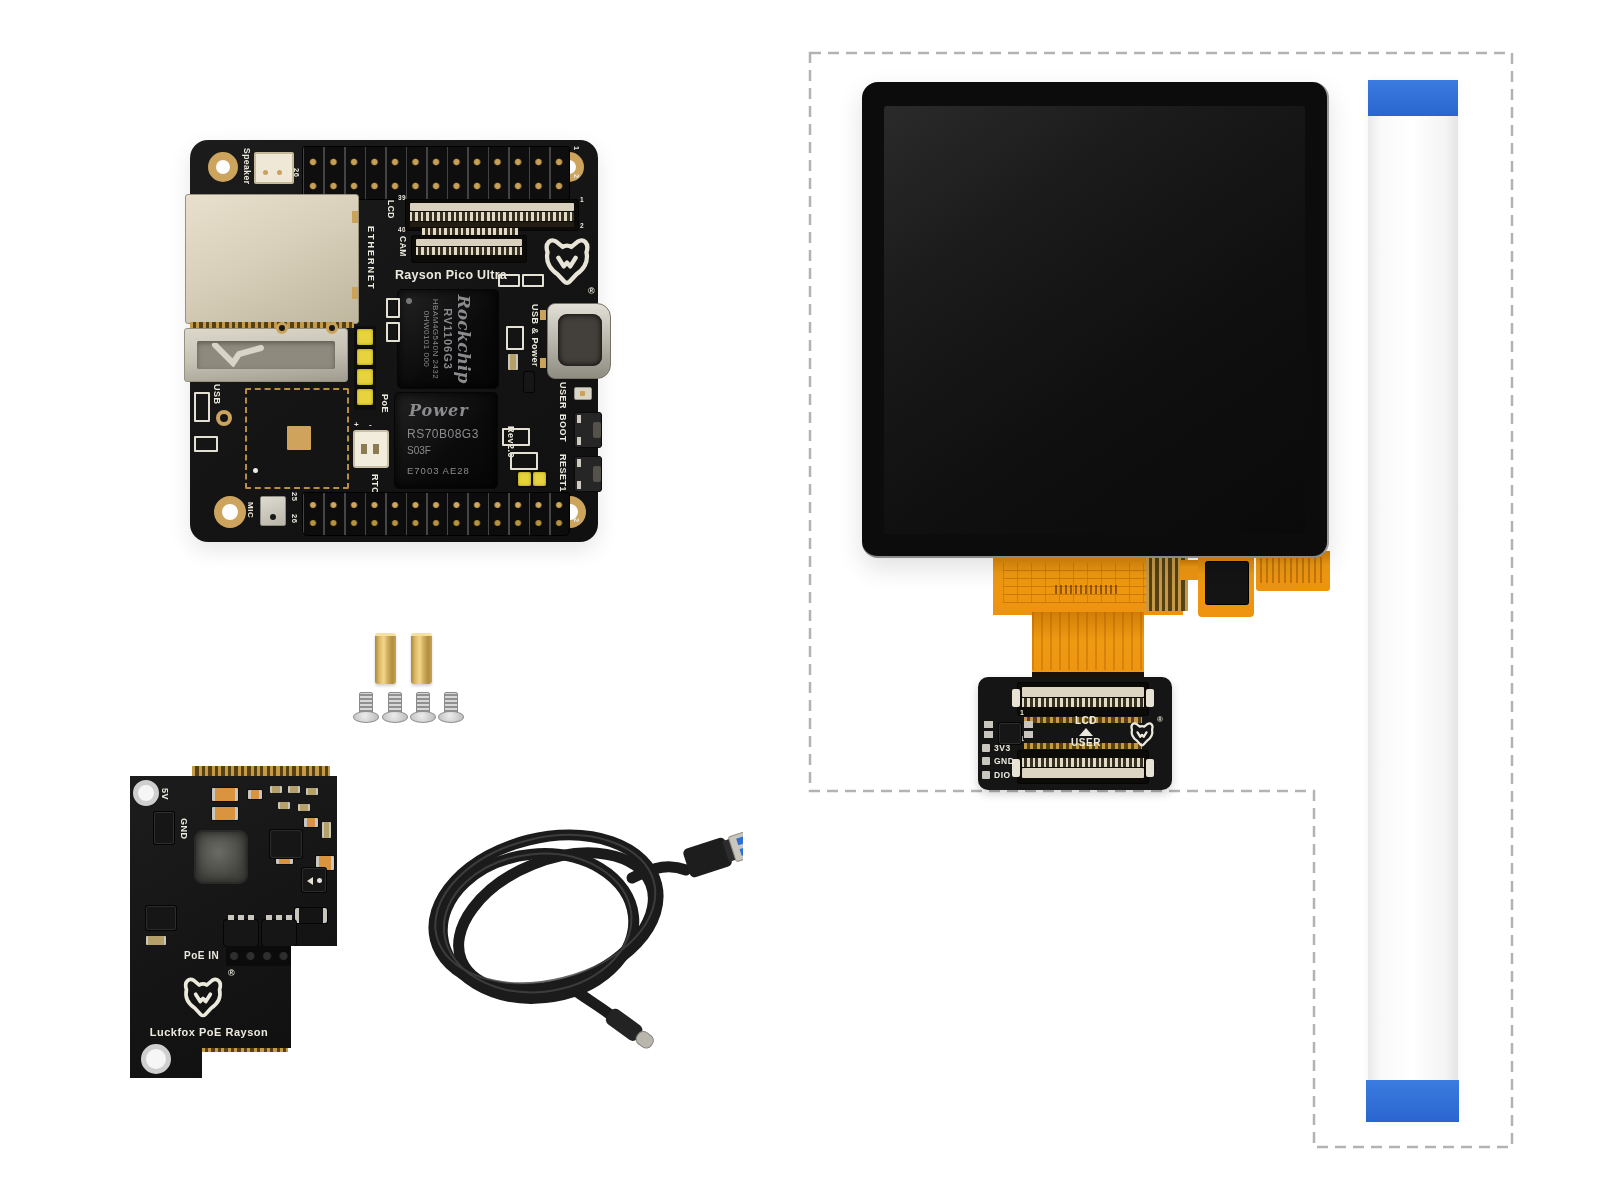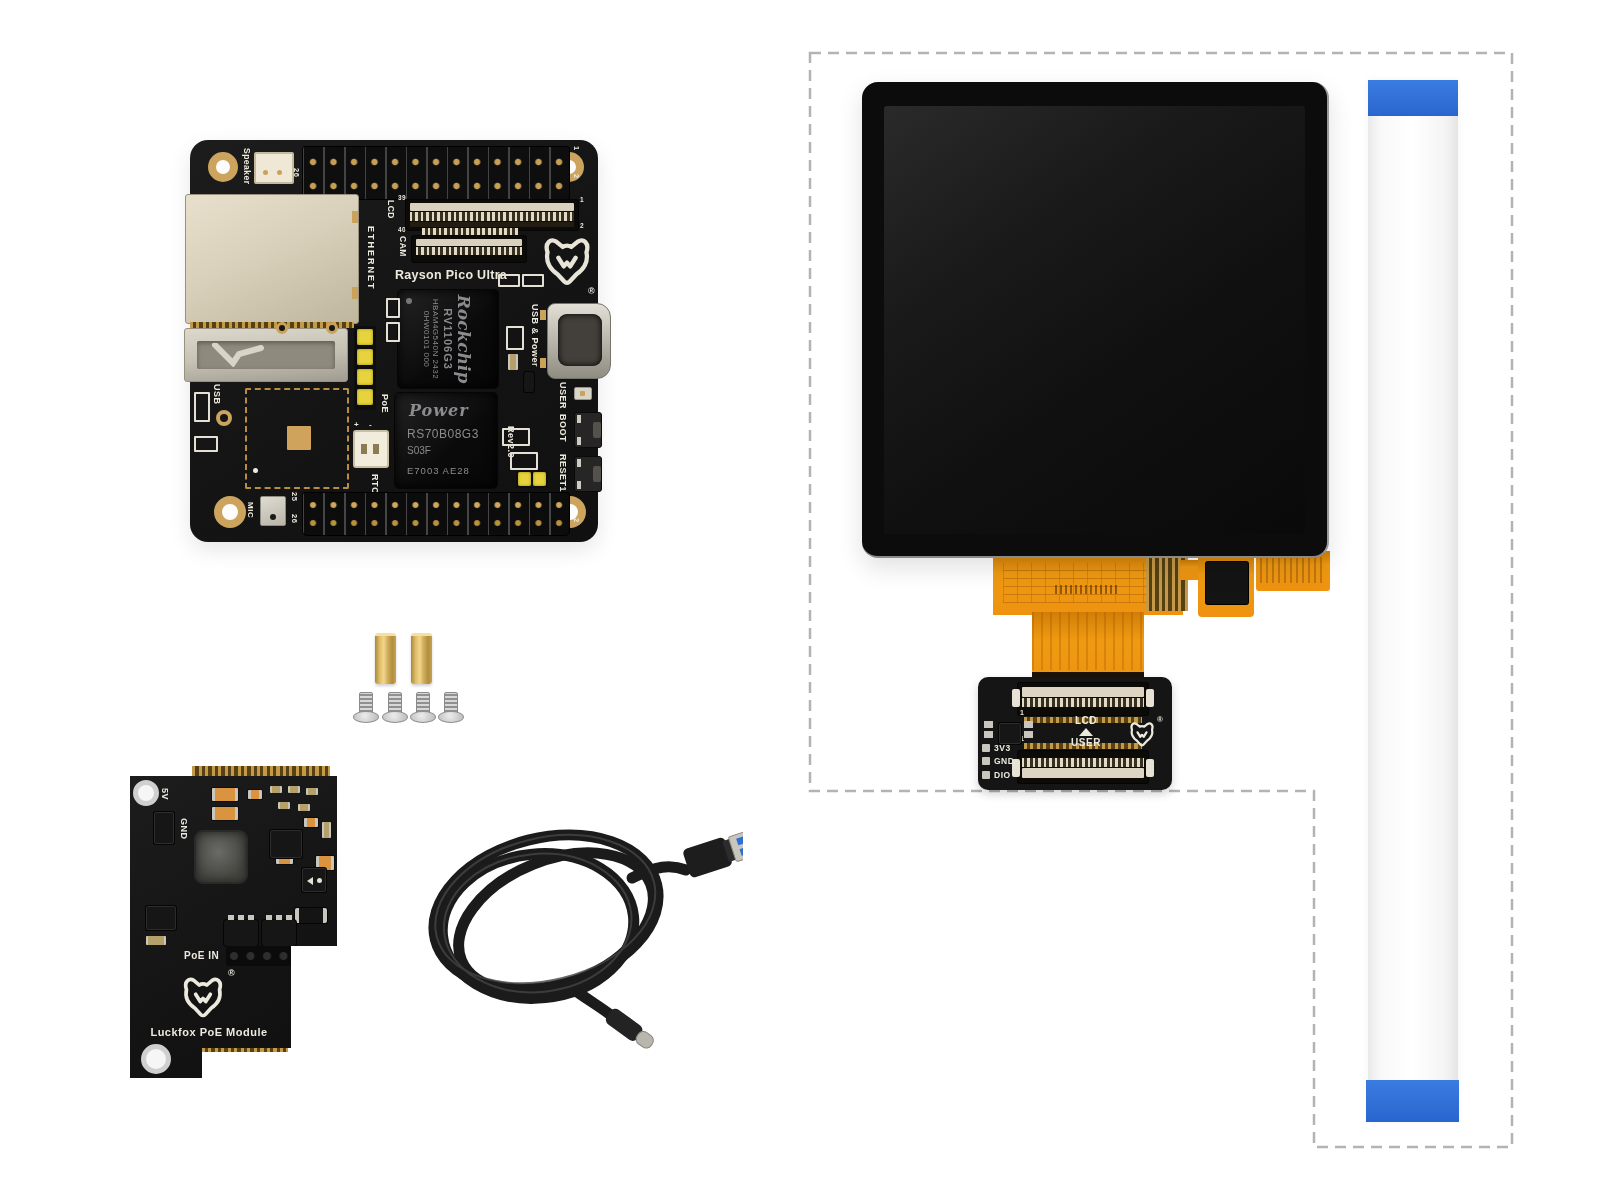--- a/index.html
+++ b/index.html
@@ -366,21 +366,21 @@
     </div>
 
     <div class="a silk" style="left:56px;top:190px;font-size:10px">PoE IN</div>
     <div class="a" style="left:98px;top:186px;width:66px;height:20px;background:#0b0b0b;border-radius:2px;
          background-image:radial-gradient(circle at 8px 10px,#2e2e2e 3.5px,rgba(0,0,0,0) 4.5px);background-size:16.5px 100%"></div>
 
     <svg class="a" style="left:52px;top:212px;width:46px;height:50px" viewBox="0 0 100 100">
       <path d="M14,34 C8,16 20,8 30,14 L42,24 C47,21 53,21 58,24 L70,14 C80,8 92,16 86,34 C90,52 80,66 68,74 L55,88 C52,91 48,91 45,88 L32,74 C20,66 10,52 14,34 Z M34,44 L44,60 L50,53 L56,60 L66,44" fill="none" stroke="#ece9dd" stroke-width="8" stroke-linejoin="round" stroke-linecap="round"></path>
     </svg>
     <div class="a silk" style="left:100px;top:208px;font-size:9px">®</div>
-    <div class="a silk" style="left:6px;top:266px;width:150px;text-align:center;font-size:11px">Luckfox PoE Module</div>
+    <div class="a silk" style="left:6px;top:266px;width:150px;text-align:center;font-size:11px">Luckfox PoE Rayson</div>
   </div>
 
   <svg class="a" style="left:398px;top:812px;width:345px;height:238px" viewBox="0 0 345 238">
     <g fill="none" stroke="#1b1b1b" stroke-width="11" stroke-linecap="round">
       <ellipse cx="148" cy="100" rx="114" ry="74" transform="rotate(-14 148 100)"></ellipse>
       <ellipse cx="158" cy="110" rx="102" ry="62" transform="rotate(-22 158 110)"></ellipse>
       <ellipse cx="140" cy="114" rx="96" ry="72" transform="rotate(-6 140 114)"></ellipse>
       <path d="M234,66 C258,54 272,52 288,58"></path>
       <path d="M168,172 C190,188 204,196 214,204"></path>
     </g>

